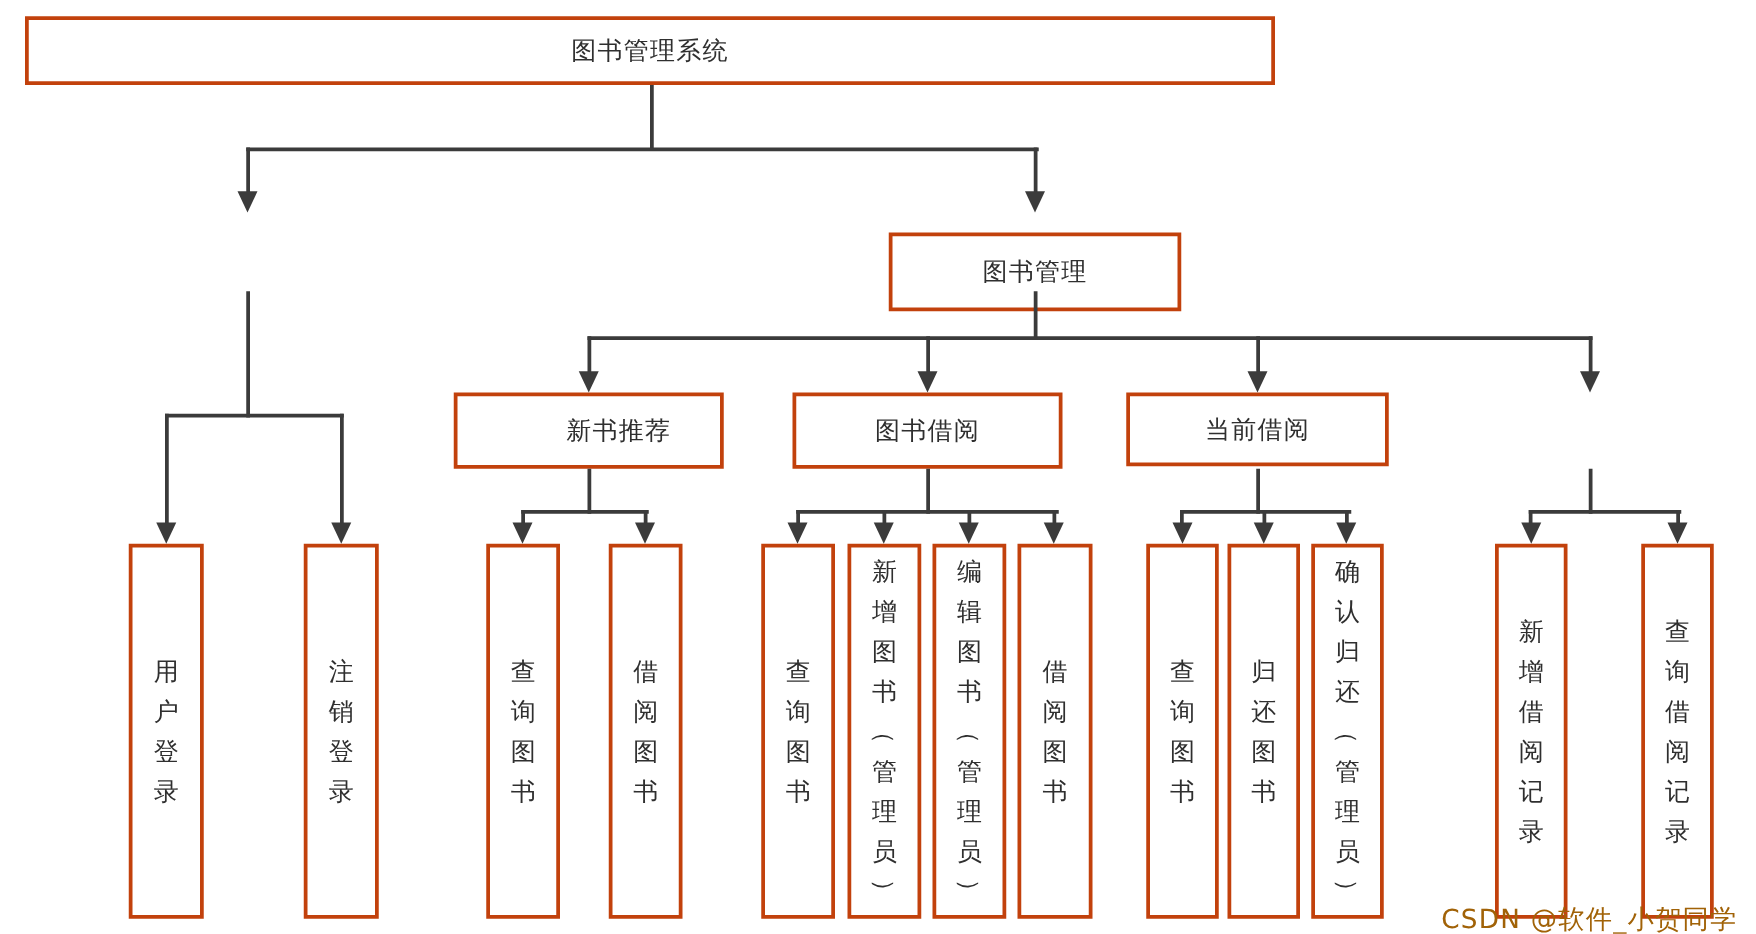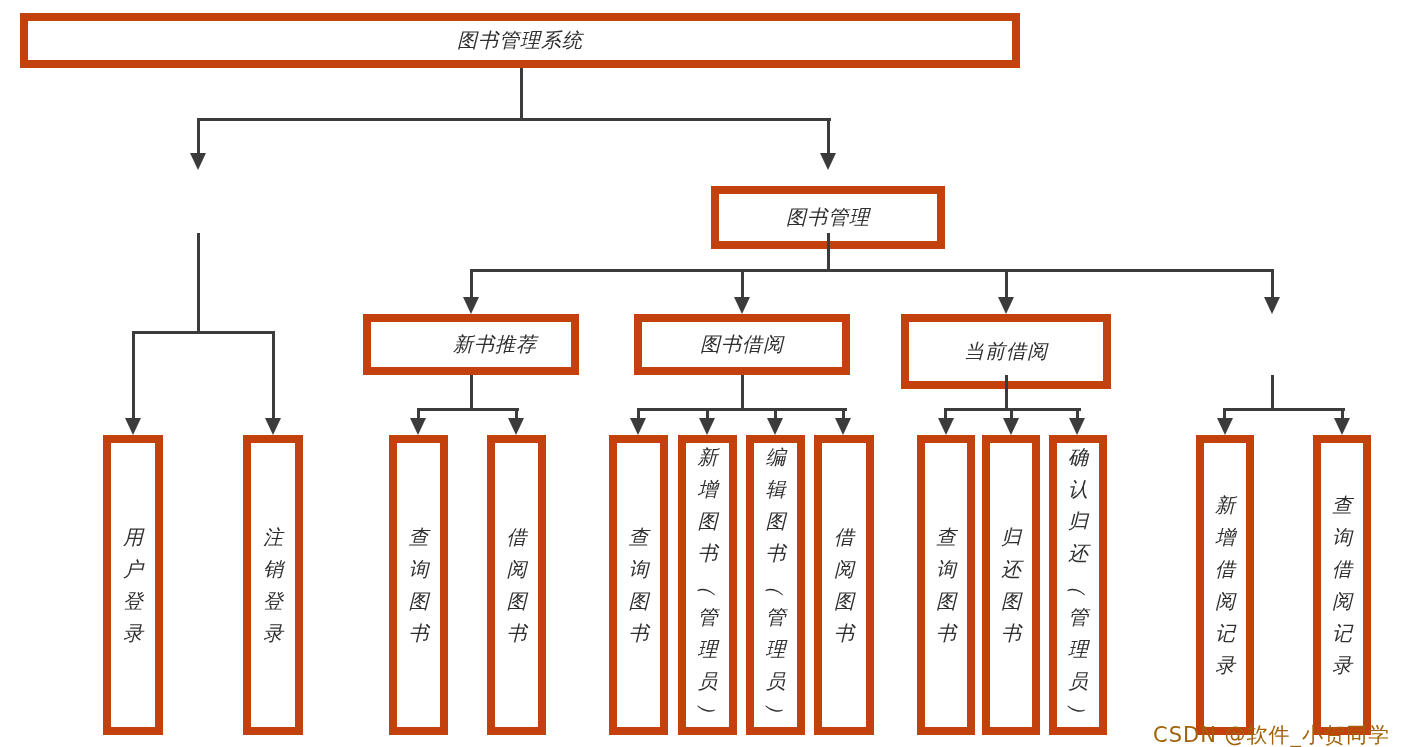--- a/index.html
+++ b/index.html
@@ -3,23 +3,23 @@
 <meta charset="utf-8">
 <style>
   html,body{margin:0;padding:0;}
   body{
     width:1405px;height:747px;position:relative;background:#ffffff;
     font-family:"DejaVu Sans","Liberation Sans",sans-serif;
     color:#2e2e2e;overflow:hidden;
   }
   .box{
     position:absolute;box-sizing:border-box;
-    border:8px solid #c2410c;background:#ffffff;
+    border:3px solid #c2410c;background:#ffffff;
     display:flex;align-items:center;justify-content:center;
-    font-size:20px;letter-spacing:1px;color:#2f2f2f;font-style:italic;
+    font-size:20px;letter-spacing:1px;color:#2f2f2f;
   }
   .vtext{
     display:flex;flex-direction:column;align-items:center;justify-content:center;
     width:100%;height:100%;letter-spacing:0;
   }
   .vchar{display:block;line-height:32px;font-size:20px;text-align:center;}
   .vchar.rot{transform:rotate(90deg);}
   .vl{position:absolute;width:3px;background:#3b3b3b;}
   .hl{position:absolute;height:3px;background:#3b3b3b;}
   .arr{
@@ -44,21 +44,21 @@
   <div class="box" style="left:711px;top:186px;width:234px;height:63px;">
     <span>图书管理</span>
   </div>
 
   <div class="box" style="left:363px;top:314px;width:216px;height:61px;padding-left:48px;">
     <span>新书推荐</span>
   </div>
   <div class="box" style="left:634px;top:314px;width:216px;height:61px;">
     <span>图书借阅</span>
   </div>
-  <div class="box" style="left:901px;top:314px;width:210px;height:75px;">
+  <div class="box" style="left:901px;top:314px;width:210px;height:59px;">
     <span>当前借阅</span>
   </div>
 
   <div class="box" style="left:103px;top:435px;width:60px;height:300px;">
     <div class="vtext">
         <span class="vchar">用</span>
         <span class="vchar">户</span>
         <span class="vchar">登</span>
         <span class="vchar">录</span>
       </div>

